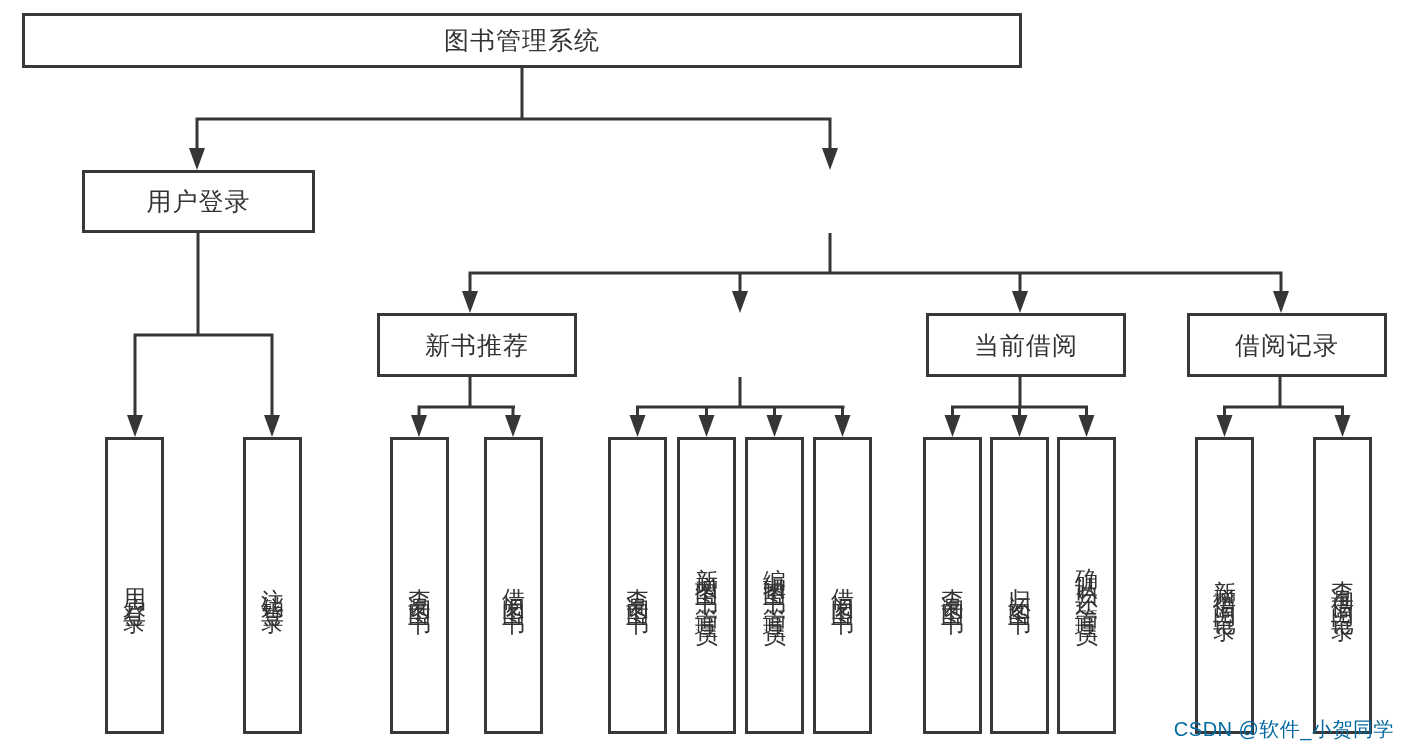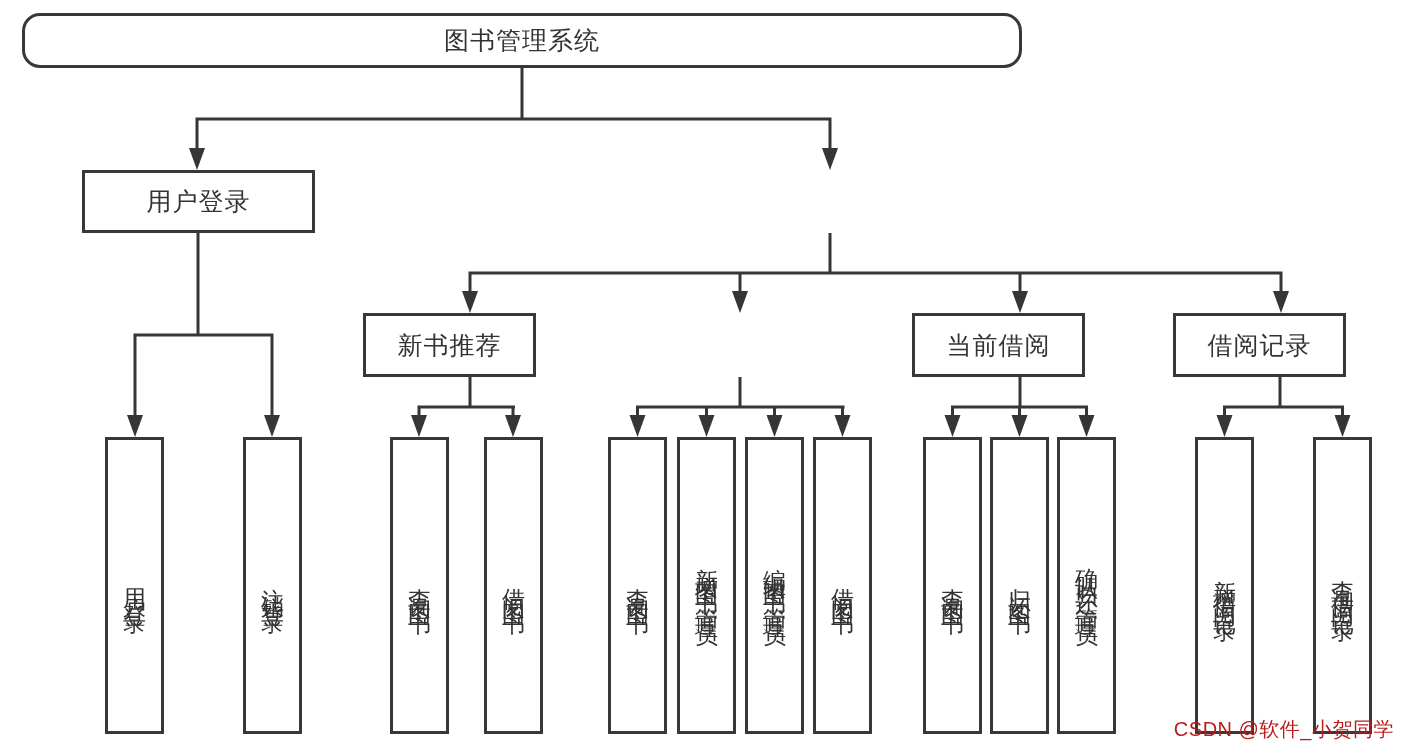--- a/index.html
+++ b/index.html
@@ -33,23 +33,23 @@
     border: 3px solid #383838;
     display: flex;
     align-items: center;
     justify-content: center;
   }
   .hlabel {
     font-size: 25px;
     letter-spacing: 1px;
     white-space: nowrap;
   }
-  .root-box   { left: 22px;  top: 13px;  width: 1000px; height: 55px; border-radius: 18px; }
+  .root-box   { left: 22px;  top: 13px;  width: 1000px; height: 55px; }
   .lvl2       { top: 170px; height: 63px; }
-  .lvl3       { top: 313px; width: 173px; height: 64px; }
+  .lvl3       { top: 313px; width: 200px; height: 64px; margin-left: 14px; }
   .leaf       { top: 437px; width: 59px;  height: 297px; }
   .b-user-login    { left: 82px;  width: 233px; }
   .b-book-mgmt     { left: 712px; width: 235px; }
   .b-new-book      { left: 363px; }
   .b-book-borrow   { left: 632px; }
   .b-cur-borrow    { left: 912px; }
   .b-borrow-rec    { left: 1173px; }
   .l1  { left: 105px; }
   .l2  { left: 243px; }
   .l3  { left: 390px; }
@@ -69,21 +69,21 @@
     font-size: 23px;
     line-height: 1;
     letter-spacing: 8px;
     white-space: nowrap;
   }
   .watermark {
     position: absolute;
     top: 716px;
     right: 11px;
     font-size: 20px;
-    color: #b91c1c;
+    color: #0369a1;
     letter-spacing: 0.5px;
     white-space: nowrap;
     z-index: 5;
   }
 </style>
 </head>
 <body>
 
 <div class="stage">
 

